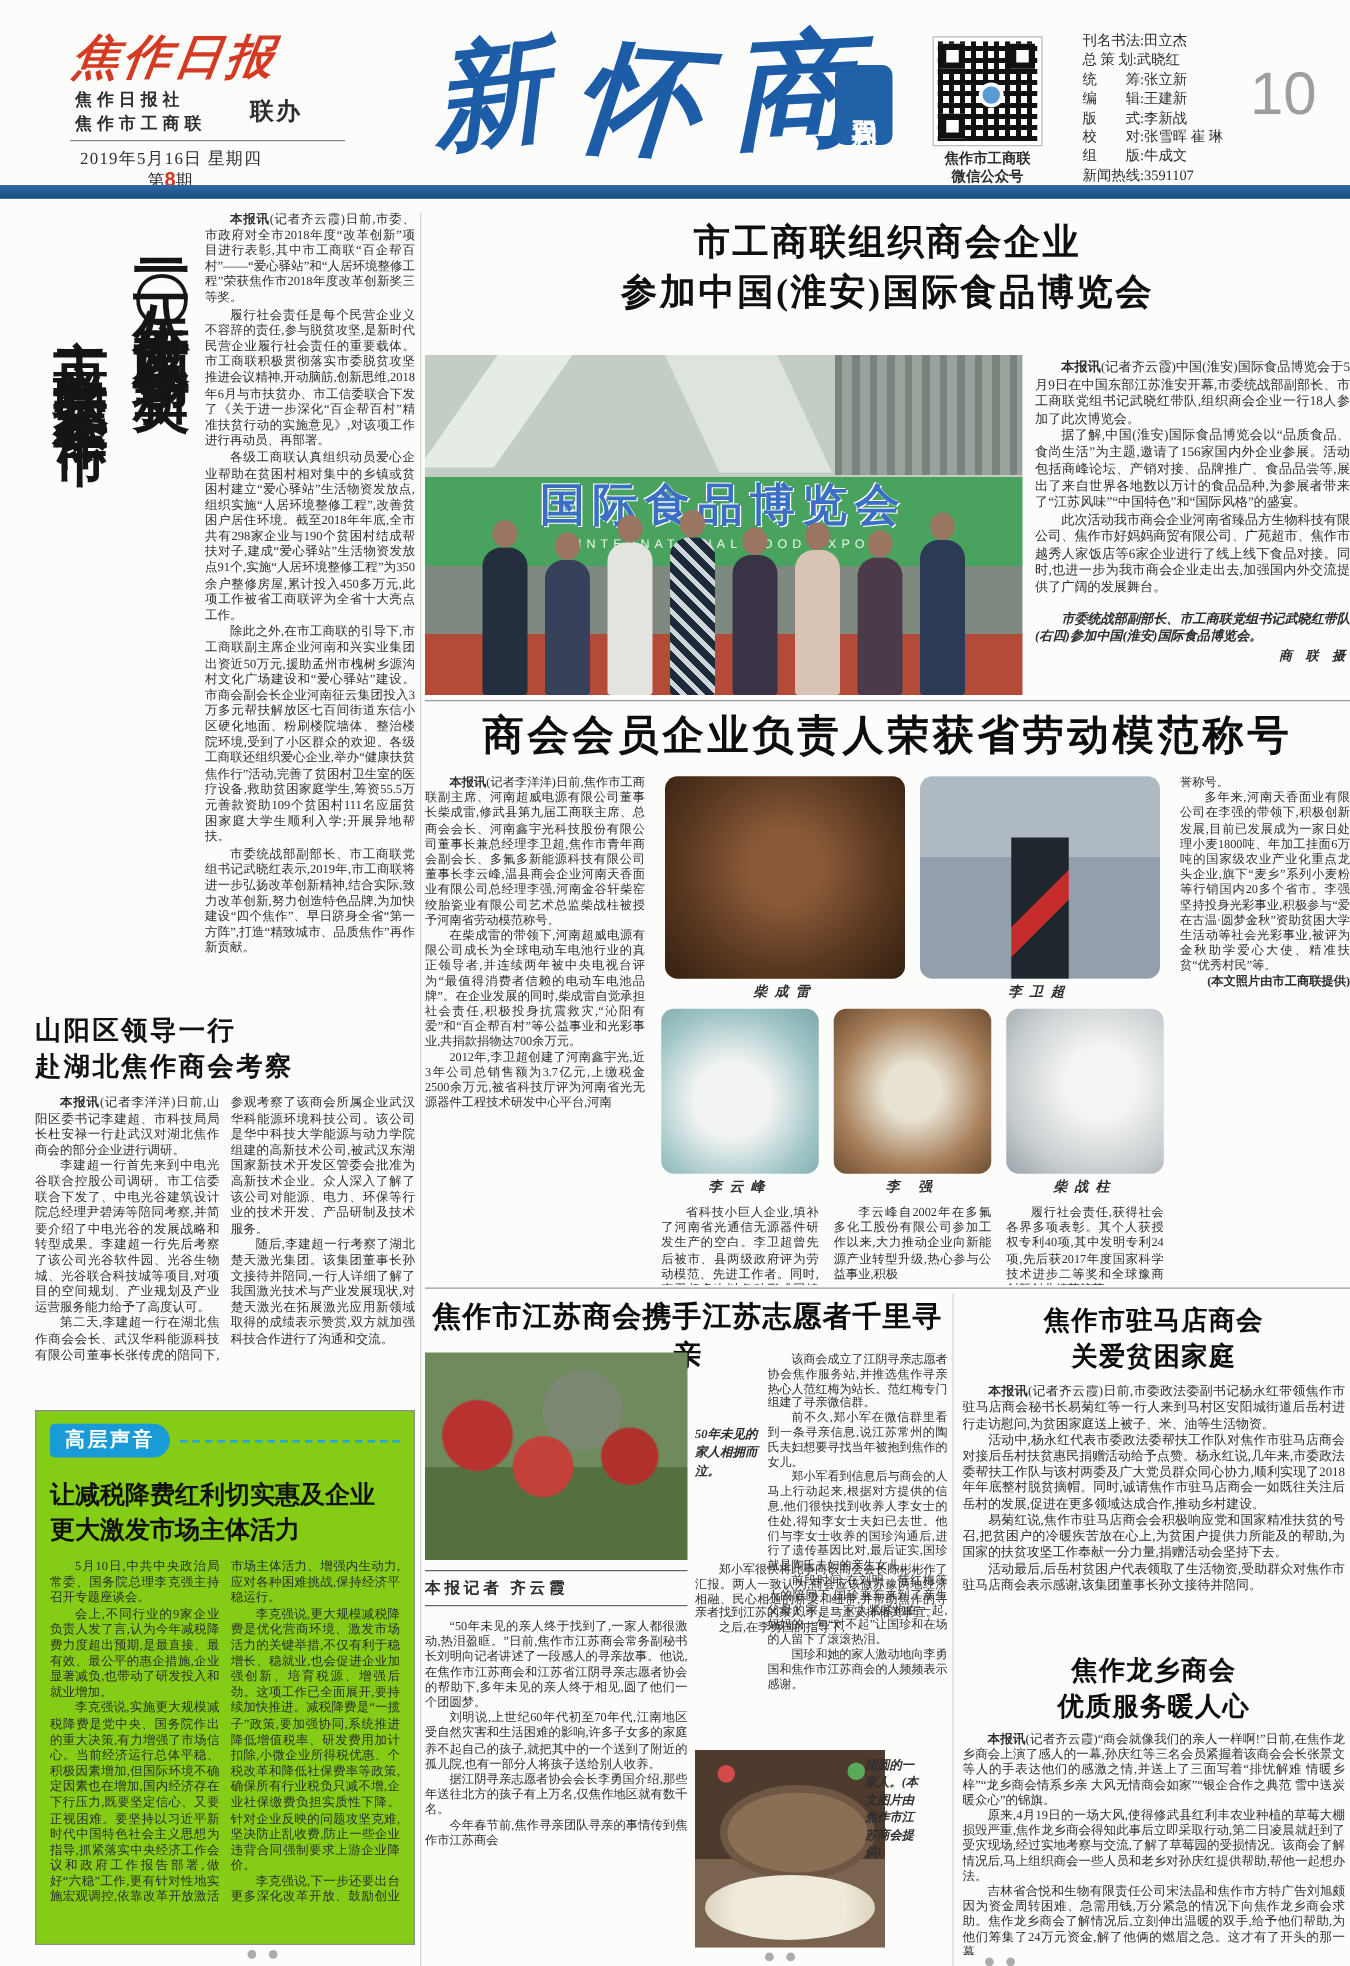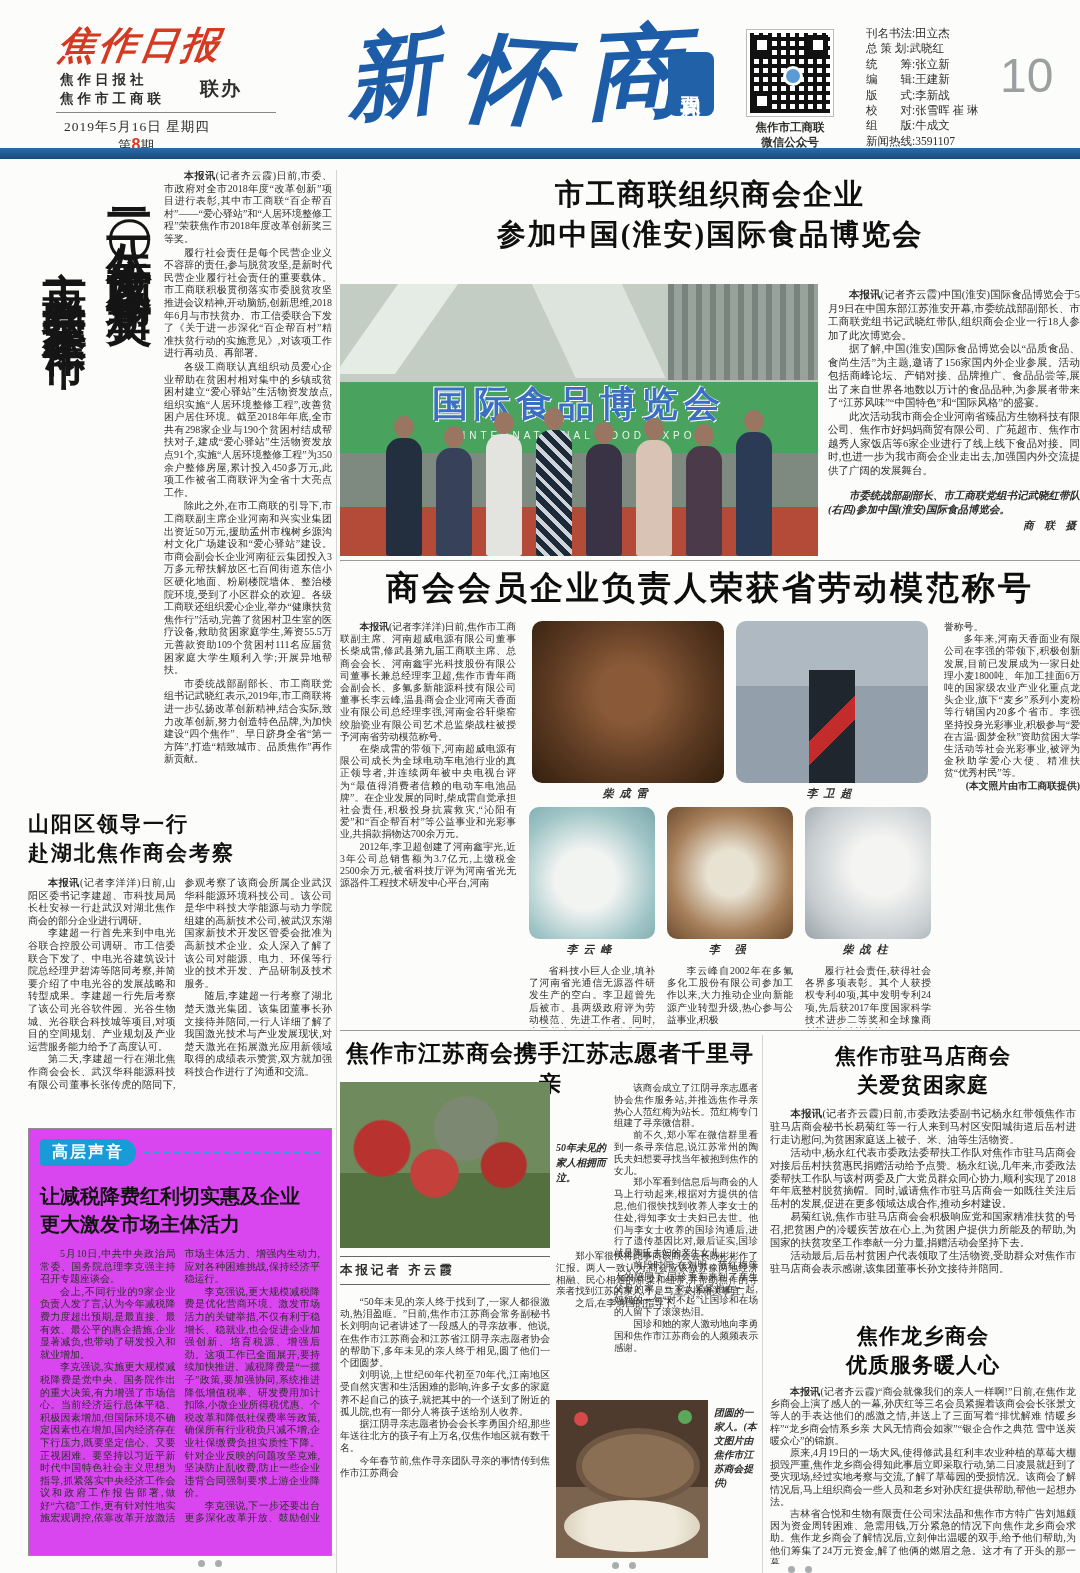--- a/index.html
+++ b/index.html
@@ -59,21 +59,21 @@
   .award-text p { margin-bottom:1px; }
 
   
   .shanyang { left:28px; top:810px; width:304px; height:310px; overflow:hidden; }
   .shanyang h3 { font-size:21px; line-height:29px; letter-spacing:2px; color:#111; }
   .cols2 { column-count:2; column-gap:9px; margin-top:9px; }
   .shanyang .cols2 { height:230px; overflow:hidden; }
 
   
   .voice { left:28px; top:1128px; width:304px; height:428px; border:1px solid #8d8d8d;
-    padding:10px 11px; overflow:hidden; background:#d946ef; }
+    padding:10px 11px; overflow:hidden; background:#84cc16; }
   .badge-row { display:flex; align-items:center; }
   .badge { background:#189bd7; color:#fff; font-family:"Liberation Sans",sans-serif;
     font-size:16px; font-weight:bold; letter-spacing:2px; padding:3px 12px;
     border-radius:4px 14px 14px 4px; }
   .badge-dash { flex:1; border-top:2px dashed #2aa3da; margin-left:8px; }
   .voice h3 { font-family:"Liberation Sans","DejaVu Sans",sans-serif; font-size:20px;
     line-height:28px; margin:16px 0 10px; color:#111; }
   .voice .cols2 { height:282px; overflow:hidden; }
 
   
@@ -151,21 +151,21 @@
   .js-colL { left:340px; top:1296px; width:210px; height:277px; font-size:9.8px; line-height:12.2px; overflow:hidden; }
   .js-colM { left:556px; top:1250px; width:202px; height:146px; font-size:9.6px; line-height:11.8px; overflow:hidden; }
   .photo-dinner { left:556px; top:1400px; width:152px; height:158px; position:absolute; overflow:hidden;
     background:linear-gradient(#4e3b2e 0 55%, #7a6450 55% 100%); }
   .photo-dinner::before { content:""; position:absolute; left:20px; top:28px; width:112px; height:64px;
     border-radius:50%; border:6px solid #6e5743; background:#8a6f54; }
   .photo-dinner::after { content:""; position:absolute; left:8px; bottom:6px; width:136px; height:52px;
     border-radius:50%; background:radial-gradient(circle at 50% 50%, #efeadb 0 60%, #d8cfba); }
   .lantern { position:absolute; width:14px; height:14px; border-radius:50%; }
   .l1 { left:18px; top:12px; background:#d44a4a; } .l2 { right:16px; top:10px; background:#5aa85a; }
-  .cap2 { left:714px; top:1406px; width:48px; font-size:9.8px; font-weight:bold; font-style:italic; line-height:14px; }
+  .cap2 { left:692px; top:1406px; width:48px; font-size:9.8px; font-weight:bold; font-style:italic; line-height:14px; }
 
   
   .v2 { left:762px; top:1035px; height:538px; }
   .zmd-head,.lx-head { left:770px; width:306px; text-align:center; font-size:21px; font-weight:bold;
     line-height:29px; letter-spacing:1px; color:#0d0d0d; }
   .zmd-head { top:1042px; }
   .zmd-body { left:770px; top:1108px; width:306px; height:208px; font-size:10.3px; line-height:12.9px; overflow:hidden; }
   .lx-head { top:1322px; }
   .lx-body { left:770px; top:1386px; width:306px; height:178px; font-size:10px; line-height:12.2px; overflow:hidden; }
 

